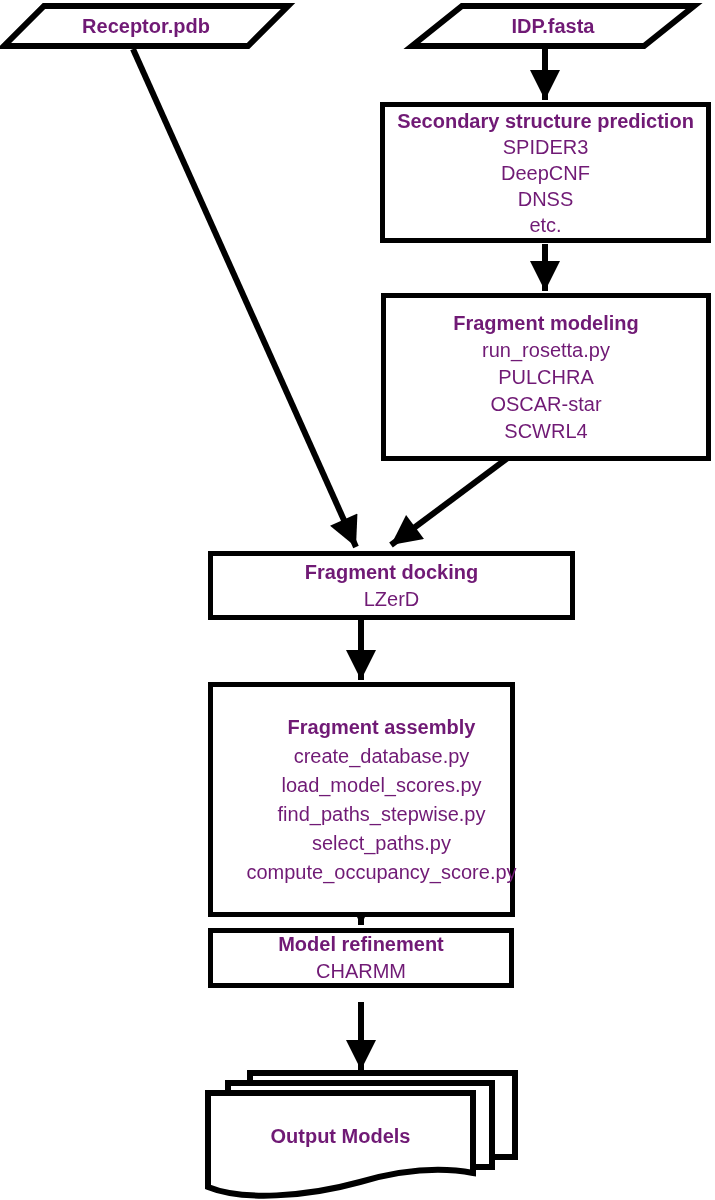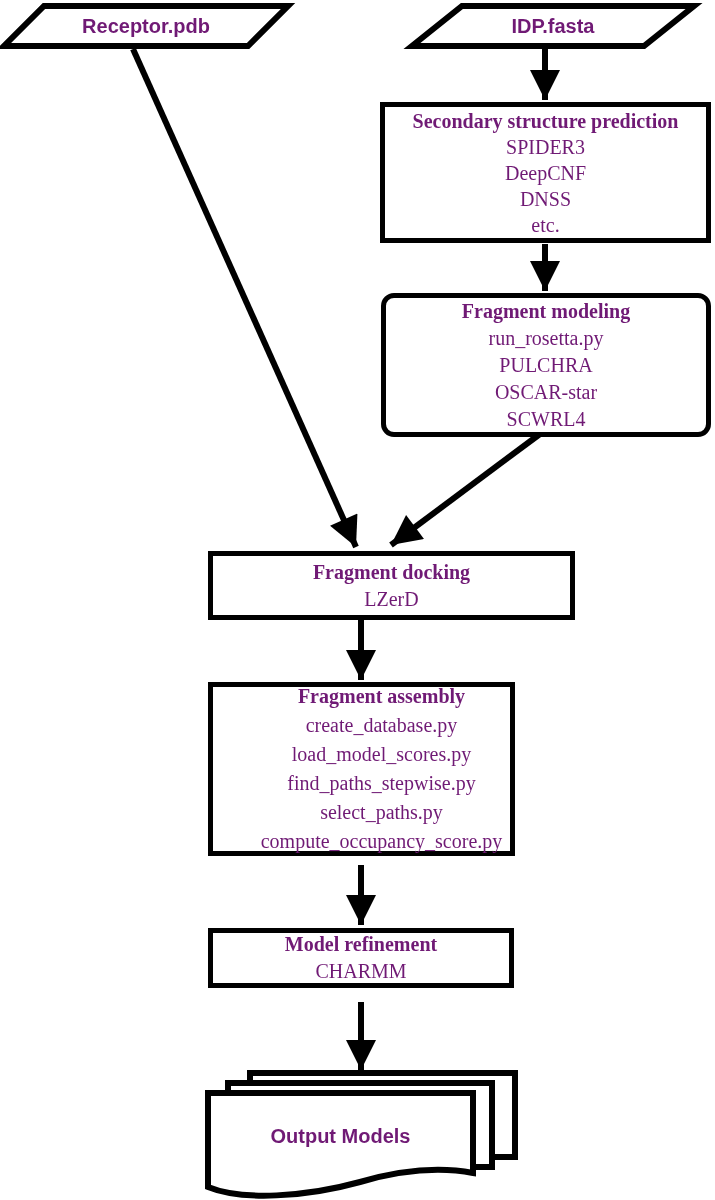--- a/index.html
+++ b/index.html
@@ -18,21 +18,20 @@
   .node-box {
     position: absolute;
     box-sizing: border-box;
     border: 5px solid #000000;
     background: #ffffff;
     display: flex;
     flex-direction: column;
     justify-content: center;
     align-items: center;
     text-align: center;
-    font-family: Liberation Serif, serif;
   }
   .node-box div {
     font-size: 20px;
     line-height: var(--lh, 26px);
     white-space: nowrap;
   }
   .box-title { font-weight: bold; }
   .float-label {
     position: absolute;
     text-align: center;
@@ -76,34 +75,34 @@
   <div class="float-label" style="left:431px; top:14px; width:244px;">IDP.fasta</div>
 
   <div class="node-box" style="left:380px; top:102px; width:331px; height:141px; --lh:26px;">
     <div class="box-title">Secondary structure prediction</div>
     <div class="box-item">SPIDER3</div>
     <div class="box-item">DeepCNF</div>
     <div class="box-item">DNSS</div>
     <div class="box-item">etc.</div>
   </div>
 
-  <div class="node-box" style="left:381px; top:293px; width:330px; height:144px;border-radius:13px; --lh:27px;">
+  <div class="node-box" style="left:381px; top:293px; width:330px; height:168px; --lh:27px;">
     <div class="box-title">Fragment modeling</div>
     <div class="box-item">run_rosetta.py</div>
     <div class="box-item">PULCHRA</div>
     <div class="box-item">OSCAR-star</div>
     <div class="box-item">SCWRL4</div>
   </div>
 
   <div class="node-box" style="left:208px; top:551px; width:367px; height:69px; --lh:27px;">
     <div class="box-title">Fragment docking</div>
     <div class="box-item">LZerD</div>
   </div>
 
-  <div class="node-box" style="left:208px; top:682px; width:307px; height:174px;padding-left:40px; --lh:29px;">
+  <div class="node-box" style="left:208px; top:682px; width:307px; height:235px;padding-left:40px; --lh:29px;">
     <div class="box-title">Fragment assembly</div>
     <div class="box-item">create_database.py</div>
     <div class="box-item">load_model_scores.py</div>
     <div class="box-item">find_paths_stepwise.py</div>
     <div class="box-item">select_paths.py</div>
     <div class="box-item">compute_occupancy_score.py</div>
   </div>
 
   <div class="node-box" style="left:208px; top:928px; width:306px; height:60px; --lh:27px;">
     <div class="box-title">Model refinement</div>

